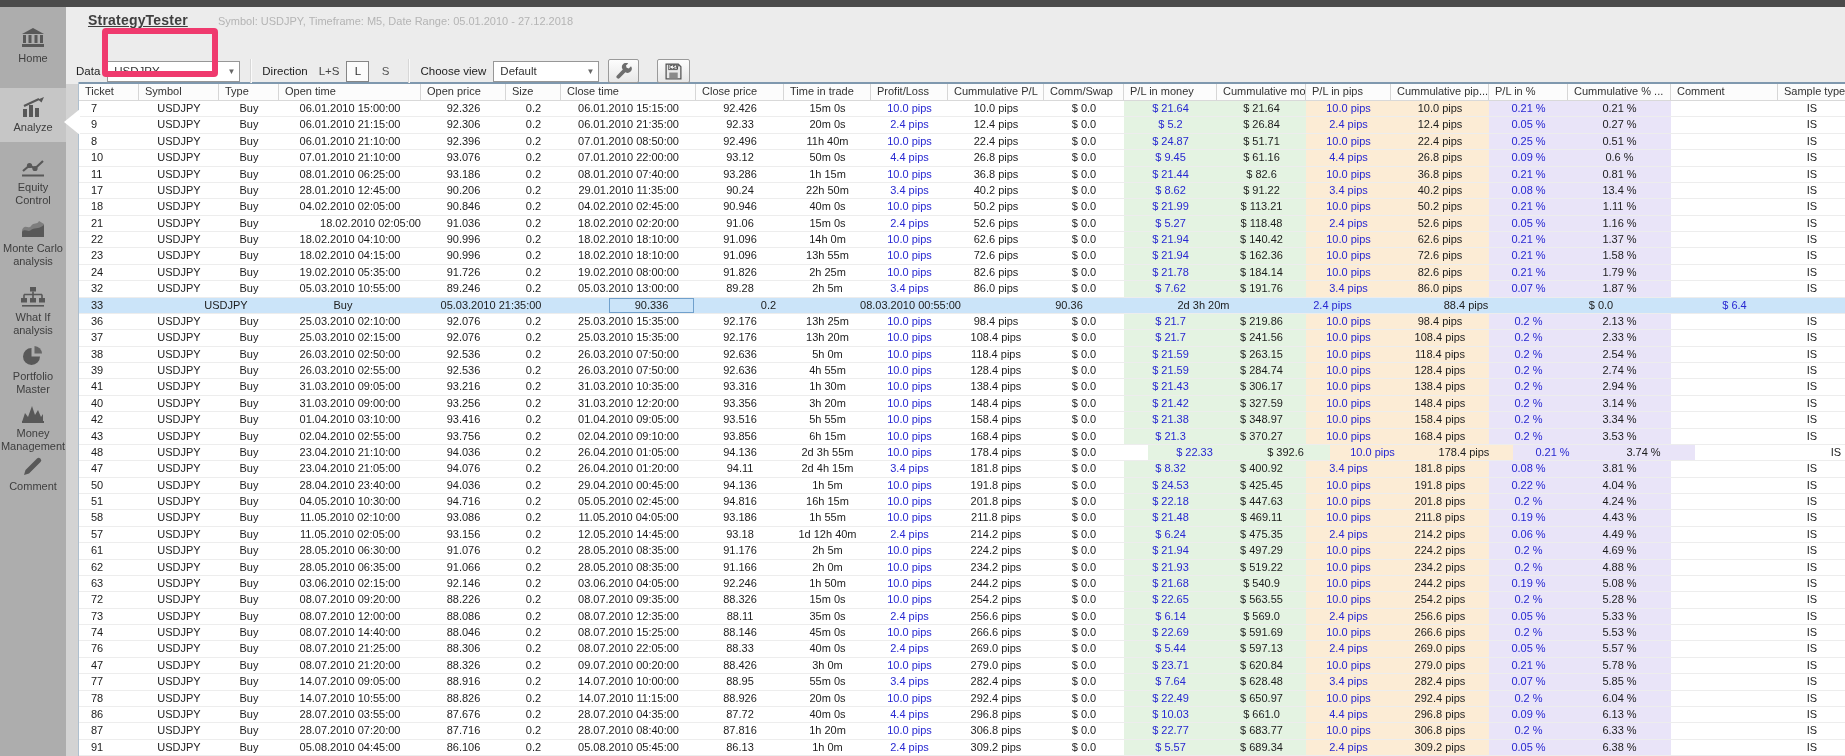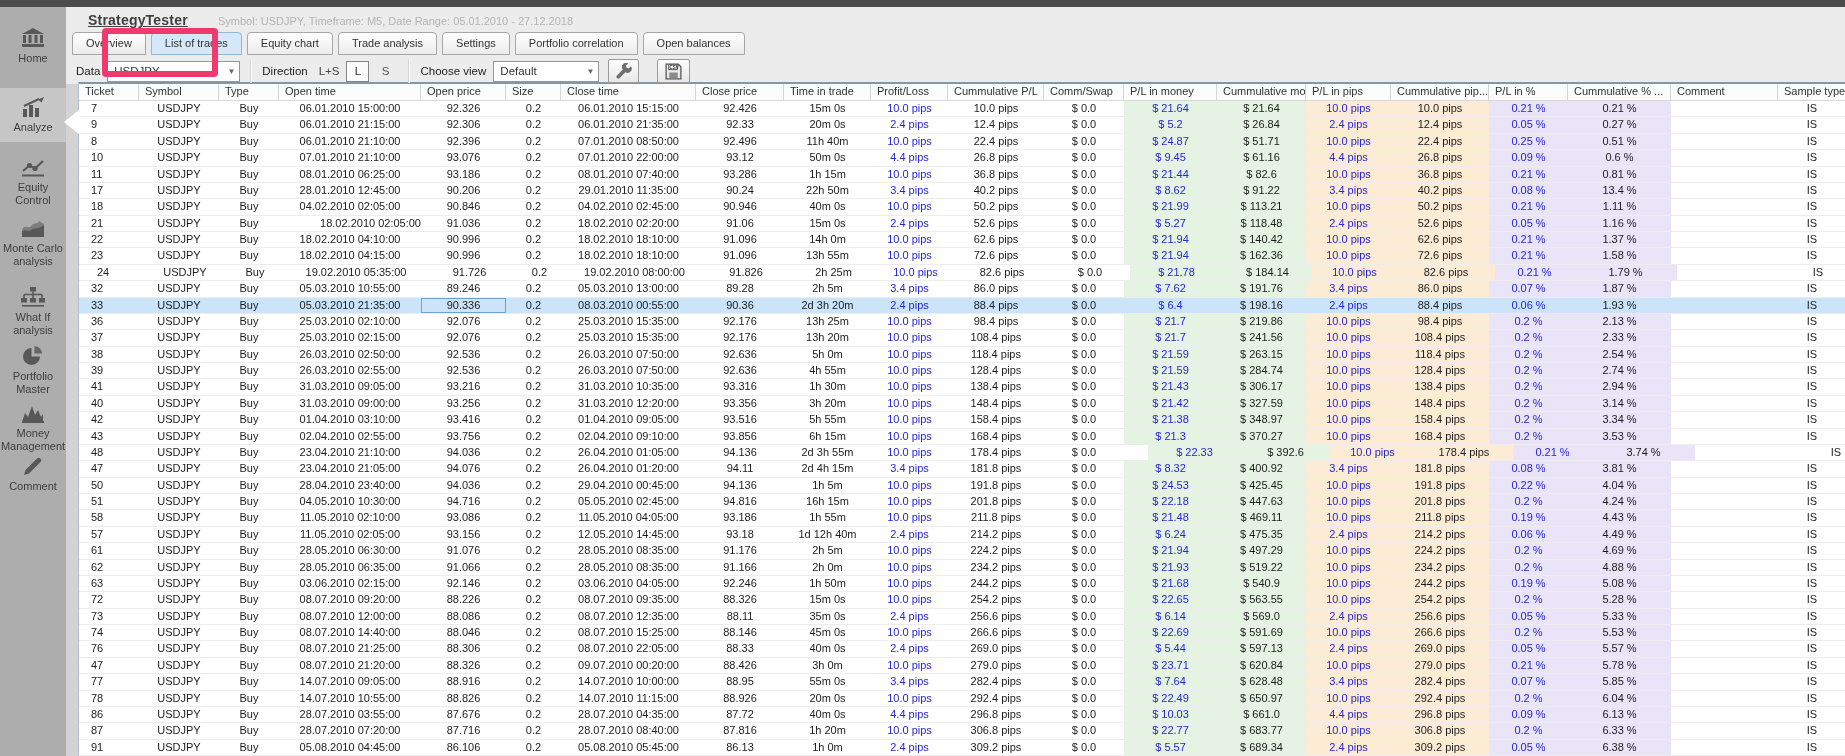--- a/index.html
+++ b/index.html
@@ -70,21 +70,21 @@
     border-right:1px solid #d6d6d6;white-space:nowrap;overflow:hidden;}
   .tbody{height:655px;overflow:hidden;}
   .row{display:flex;height:16.375px;box-sizing:border-box;border-bottom:1px solid #ededed;background:#fff;}
   .cell{flex:none;font-size:11px;color:#1c1c1c;line-height:15px;text-align:center;box-sizing:border-box;
     white-space:nowrap;overflow:hidden;}
   .cell.al-left{text-align:left;padding-left:12px;}
   .cell.g-money{background:var(--g-money,#e4f3e2);}
   .cell.g-pips{background:var(--g-pips,#fcecd5);}
   .cell.g-pct{background:var(--g-pct,#e9e4f8);}
   .cell.v-blue{color:var(--v-blue,#2727d1);}
-  .row.sel{background:var(--sel,#cbe4f9);}
+  .row.sel{background:var(--sel,#cbe4f9);gap:47px;}
   .row.sel .cell{background:transparent;}
   .row.sel .cell.focused{outline:1px solid #70a0cc;outline-offset:-1px;}
 </style>
 </head>
 <body>
 
 <div class="top-strip"></div>
 
 <div class="sidebar" id="sidebar">
     <div class="side-item">
@@ -177,29 +177,20 @@
       <span>Comment</span>
     </div>
   </div>
 <div class="gutter"></div>
 <div class="active-pointer"></div>
 
 <div class="content">
   <div class="app-title">StrategyTester</div>
   <div class="app-subtitle">Symbol: USDJPY, Timeframe: M5, Date Range: 05.01.2010 - 27.12.2018</div>
 
-  <div class="tabs" id="tabs">
-      <div class="tab">Overview</div>
-      <div class="tab active">List of trades</div>
-      <div class="tab">Equity chart</div>
-      <div class="tab">Trade analysis</div>
-      <div class="tab">Settings</div>
-      <div class="tab">Portfolio correlation</div>
-      <div class="tab">Open balances</div>
-    </div>
 
   <div class="toolbar">
     <span class="lbl">Data</span>
     <div class="dd" style="width:133px;">
       <span>USDJPY</span>
       <span class="arr">▼</span>
     </div>
     <span class="vsep"></span>
     <span class="lbl">Direction</span>
     <span id="direction-opts" style="display:flex;align-items:center;">
@@ -467,21 +458,21 @@
           <div class="cell g-money v-blue" style="width: 93px;">$ 21.94</div>
           <div class="cell g-money" style="width: 89px;">$ 162.36</div>
           <div class="cell g-pips v-blue" style="width: 85px;">10.0 pips</div>
           <div class="cell g-pips" style="width: 98px;">72.6 pips</div>
           <div class="cell g-pct v-blue" style="width: 79px;">0.21 %</div>
           <div class="cell g-pct" style="width: 103px;">1.58 %</div>
           <div class="cell" style="width: 107px;"></div>
           <div class="cell" style="width: 68px;">IS</div>
         </div>
         <div class="row">
-          <div class="cell al-left" style="width: 60px; margin-left: 6px;">24</div>
+          <div class="cell al-left" style="width: 60px;">24</div>
           <div class="cell" style="width: 80px;">USDJPY</div>
           <div class="cell" style="width: 60px;">Buy</div>
           <div class="cell" style="width: 142px;">19.02.2010 05:35:00</div>
           <div class="cell" style="width: 85px;">91.726</div>
           <div class="cell" style="width: 55px;">0.2</div>
           <div class="cell" style="width: 135px;">19.02.2010 08:00:00</div>
           <div class="cell" style="width: 88px;">91.826</div>
           <div class="cell" style="width: 87px;">2h 25m</div>
           <div class="cell v-blue" style="width: 77px;">10.0 pips</div>
           <div class="cell" style="width: 96px;">82.6 pips</div>

